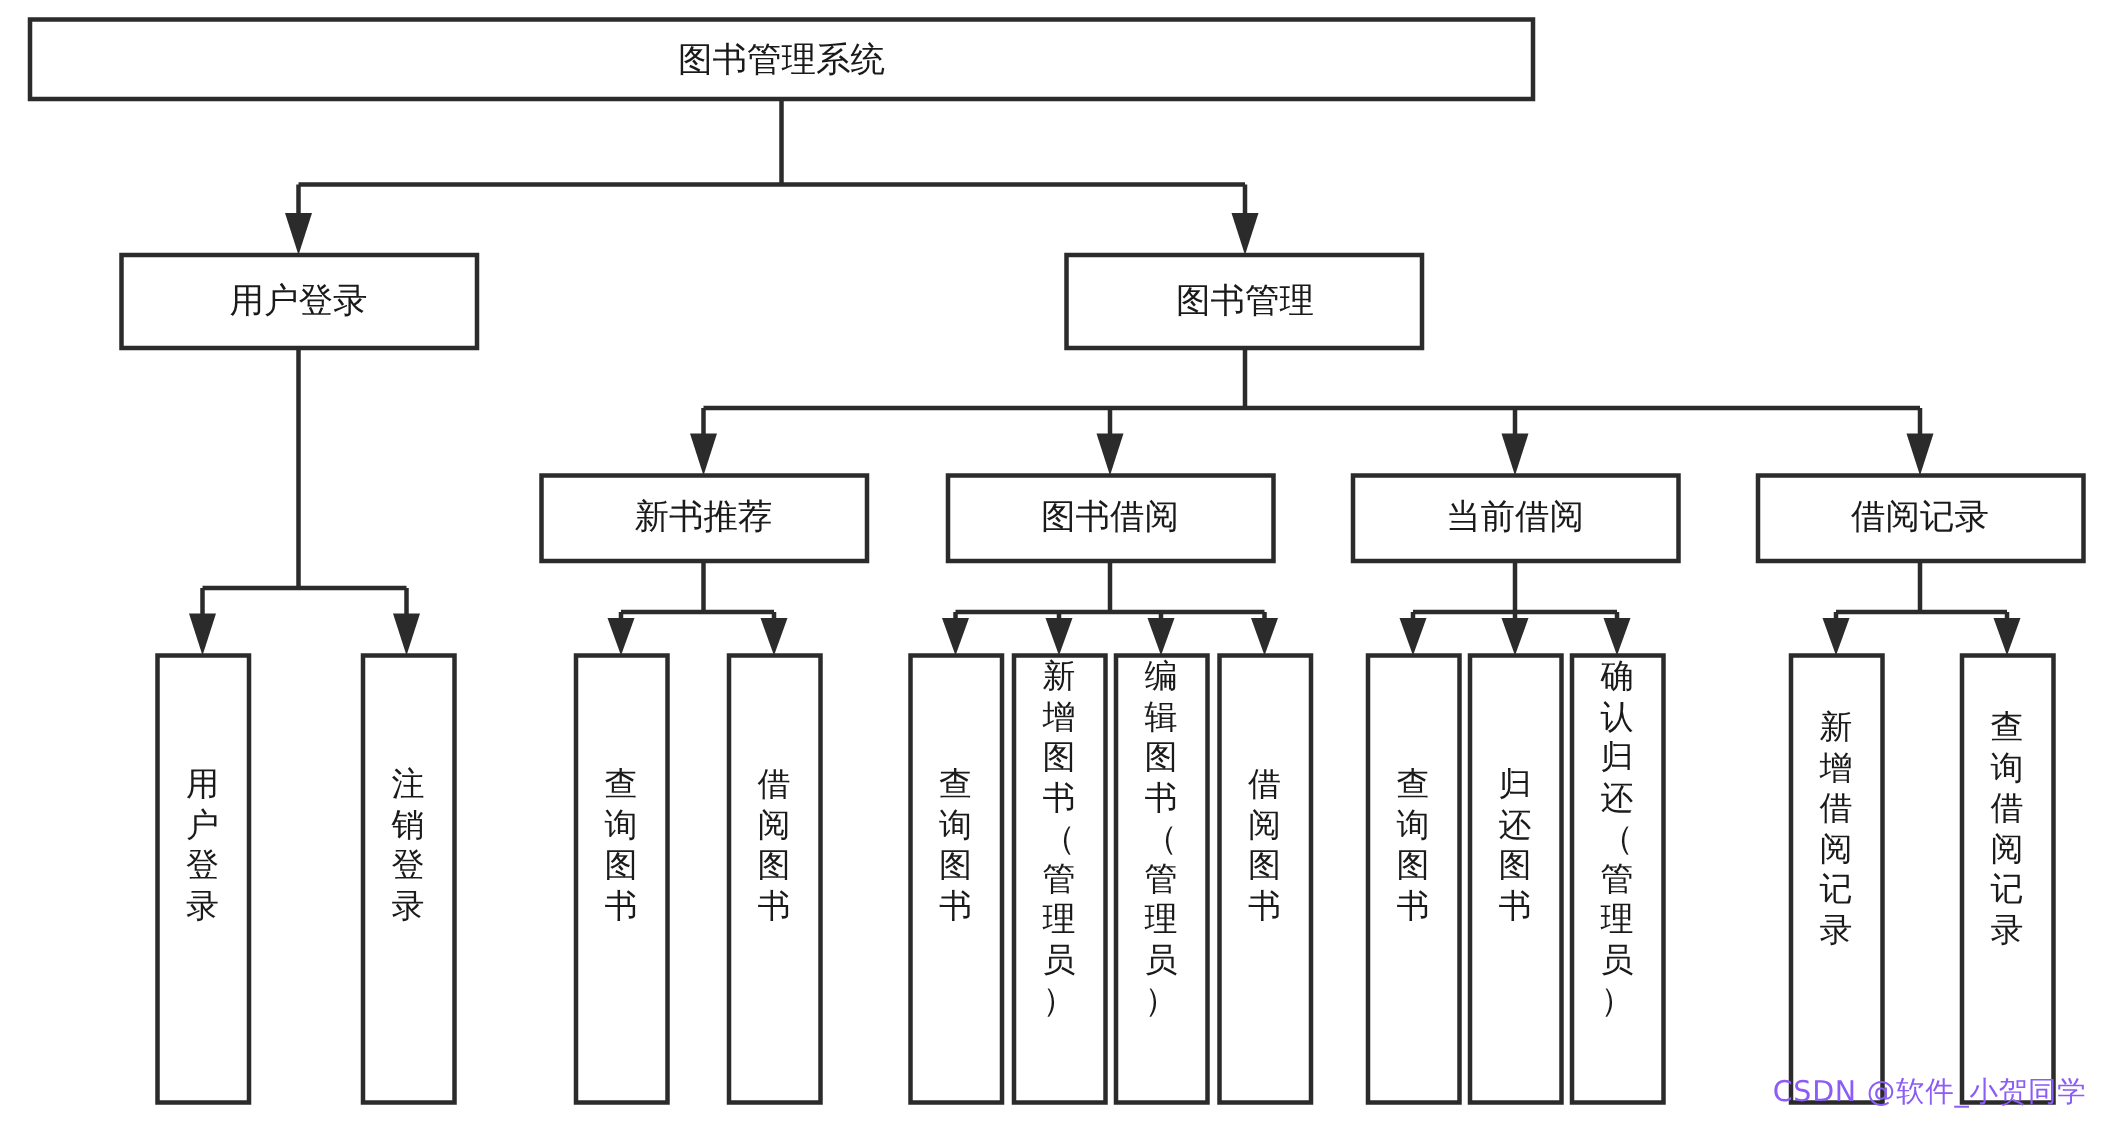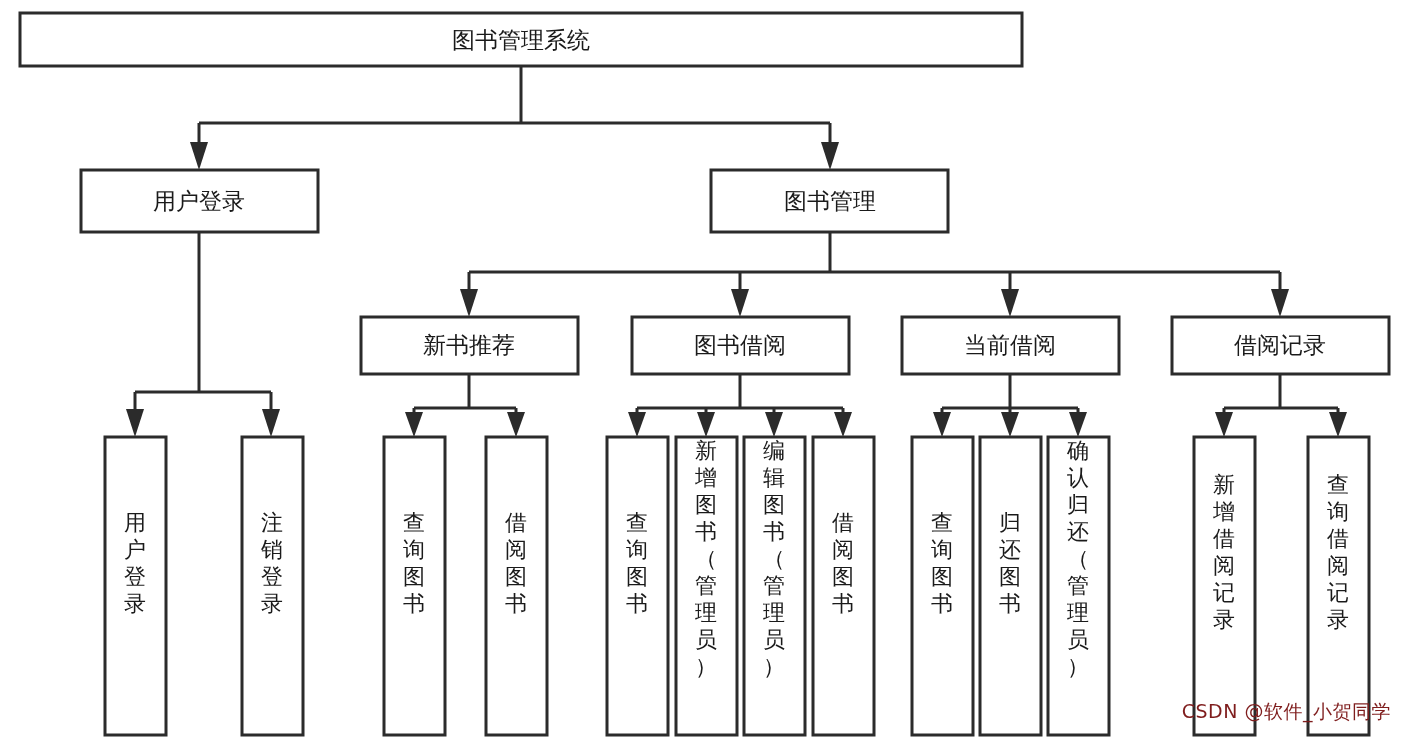--- a/index.html
+++ b/index.html
@@ -50,24 +50,24 @@
   }
   .node-label-v {
     font-family: "DejaVu Sans", "Liberation Sans", sans-serif;
     font-size: 22px;
     fill: #1a1a1a;
     text-anchor: middle;
   }
   .watermark-text {
     position: absolute;
     right: 14px;
-    bottom: 22px;
+    bottom: 6px;
     font-family: "DejaVu Sans", "Liberation Sans", sans-serif;
     font-size: 19px;
-    color: #7f1d1d;
+    color: #8b5cf6;
     white-space: nowrap;
     user-select: none;
     letter-spacing: 0.5px;
   }
 </style>
 </head>
 <body>
 
 <div id="diagram-root">
 

